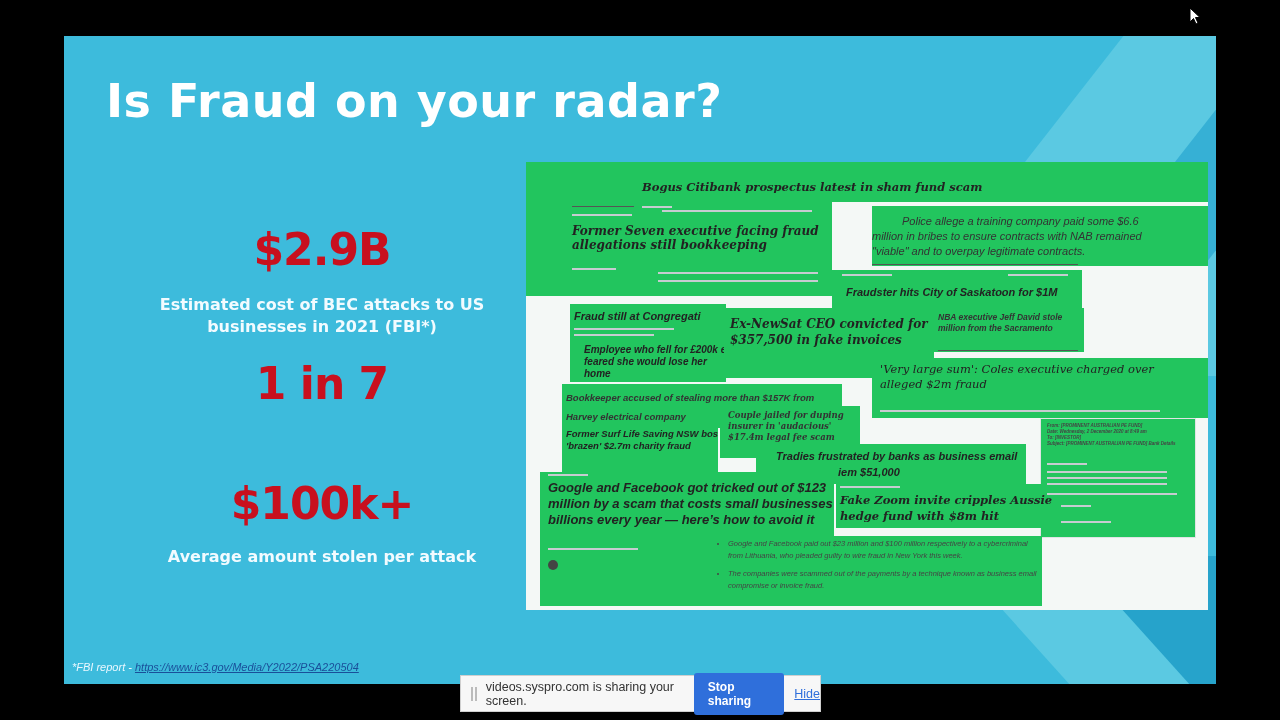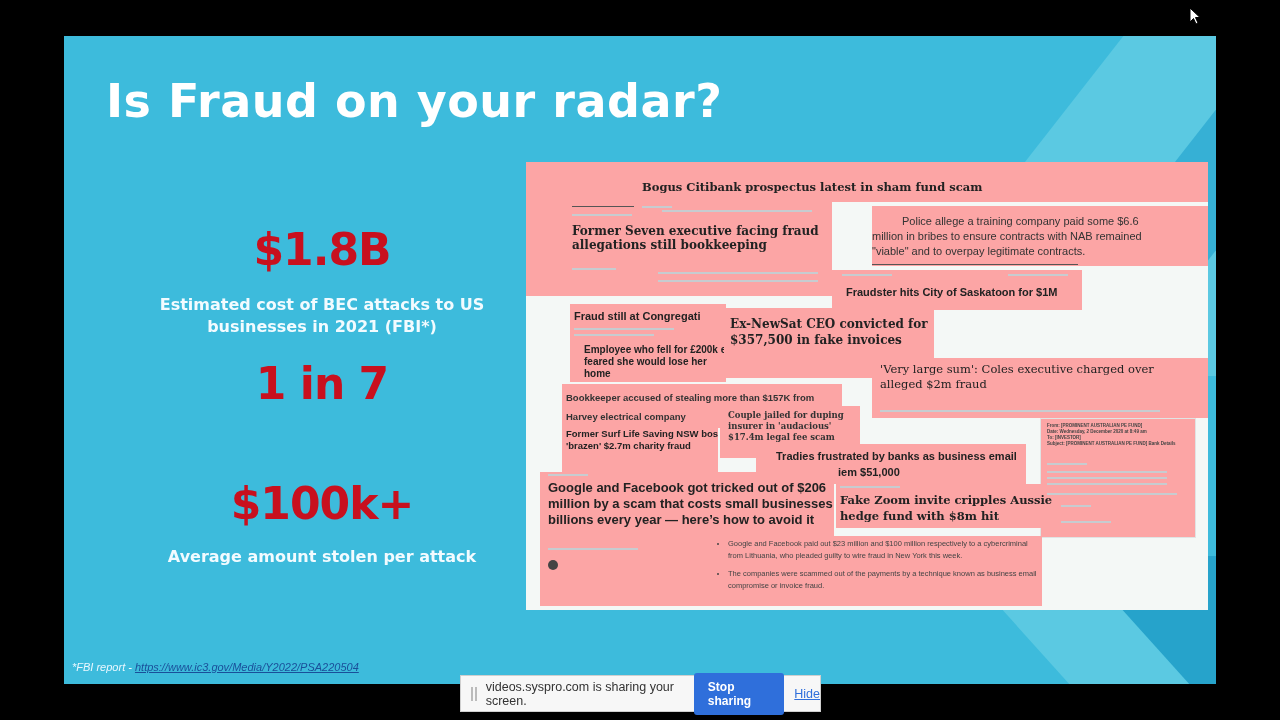--- a/index.html
+++ b/index.html
@@ -27,21 +27,21 @@
   .s1 .stat-label { margin-top: 20px; }
   .s2 { position: absolute; left: 0; top: 144px; width: 100%; }
   .s2 .stat-label { margin-top: 4px; }
   .s3 { position: absolute; left: 0; top: 264px; width: 100%; }
   .s3 .stat-label { margin-top: 18px; }
 
   .footnote { position: absolute; left: 8px; top: 625px; font-size: 11px; font-style: italic; color: #eaf8ff; }
   .footnote a { color: #1a4f9a; text-decoration: underline; }
 
   .collage { position: absolute; left: 462px; top: 126px; width: 682px; height: 448px; background: #f4f8f6; overflow: hidden; color: #222; }
-  .clip { position: absolute; background: #fca5a5; }
+  .clip { position: absolute; background: #22c55e; font-style: italic; }
   .serif { font-family: "DejaVu Serif", serif; font-weight: bold; }
   .sans { font-family: "Liberation Sans", sans-serif; font-weight: bold; }
   .fine { position: absolute; height: 2px; background: #c7ccd0; }
   .rule { position: absolute; height: 1px; background: #555; }
 
   .share-bar {
     position: absolute; left: 460px; top: 675px; width: 361px; height: 37px;
     background: #f7f7f7; border: 1px solid #cfcfcf; display: flex; align-items: center;
     font-family: "Liberation Sans", sans-serif; font-size: 12.5px; color: #333;
   }
@@ -59,21 +59,21 @@
     <div class="stripe stripe-tr1"></div>
     <div class="stripe stripe-tr2"></div>
     <div class="stripe stripe-tr3"></div>
     <div class="stripe stripe-br1"></div>
     <div class="stripe stripe-br2"></div>
 
     <div class="title">Is Fraud on your radar?</div>
 
     <div class="stats">
       <div class="s1">
-        <div class="stat-value">$1.8B</div>
+        <div class="stat-value">$2.9B</div>
         <div class="stat-label">Estimated cost of BEC attacks to US businesses in 2021 (FBI*)</div>
       </div>
       <div class="s2">
         <div class="stat-value">1 in 7</div>
       </div>
       <div class="s3">
         <div class="stat-value">$100k+</div>
         <div class="stat-label">Average amount stolen per attack</div>
       </div>
     </div>
@@ -110,20 +110,24 @@
         <div class="sans" style="position:absolute;left:4px;top:6px;font-size:11px;white-space:nowrap;">Fraud still at Congregati</div>
         <div class="fine" style="left:4px;top:24px;width:100px;"></div>
         <div class="fine" style="left:4px;top:30px;width:80px;"></div>
         <div class="sans" style="position:absolute;left:14px;top:40px;width:150px;font-size:10px;line-height:12px;">Employee who fell for £200k e feared she would lose her home</div>
       </div>
 
       <div class="clip" style="left:198px;top:146px;width:210px;height:70px;">
         <div class="serif" style="position:absolute;left:6px;top:8px;width:205px;font-size:12px;line-height:16px;">Ex-NewSat CEO convicted for $357,500 in fake invoices</div>
       </div>
 
+      <div class="clip" style="left:408px;top:146px;width:150px;height:44px;overflow:hidden;">
+        <div class="sans" style="position:absolute;left:4px;top:4px;width:146px;font-size:8.5px;line-height:11px;color:#333;">NBA executive Jeff David stole million from the Sacramento</div>
+        <div class="rule" style="left:4px;top:42px;width:140px;"></div>
+      </div>
 
       <div class="clip" style="left:346px;top:196px;width:336px;height:60px;">
         <div class="serif" style="position:absolute;left:8px;top:4px;width:310px;font-size:11.5px;line-height:15px;font-weight:normal;">'Very large sum': Coles executive charged over alleged $2m fraud</div>
         <div class="fine" style="left:8px;top:52px;width:280px;"></div>
       </div>
 
       <div class="clip" style="left:36px;top:222px;width:280px;height:44px;">
         <div class="sans" style="position:absolute;left:4px;top:4px;width:276px;font-size:9.5px;line-height:19px;color:#333;">Bookkeeper accused of stealing more than $157K from Harvey electrical company</div>
       </div>
 
@@ -151,21 +155,21 @@
         <div class="fine" style="left:6px;top:52px;width:120px;"></div>
         <div class="fine" style="left:6px;top:58px;width:120px;"></div>
         <div class="fine" style="left:6px;top:64px;width:120px;"></div>
         <div class="fine" style="left:6px;top:74px;width:130px;"></div>
         <div class="fine" style="left:20px;top:86px;width:30px;"></div>
         <div class="fine" style="left:20px;top:102px;width:50px;"></div>
       </div>
 
       <div class="clip" style="left:14px;top:310px;width:294px;height:134px;">
         <div class="fine" style="left:8px;top:2px;width:40px;"></div>
-        <div class="sans" style="position:absolute;left:8px;top:8px;width:290px;font-size:13px;line-height:16px;">Google and Facebook got tricked out of $206 million by a scam that costs small businesses billions every year — here’s how to avoid it</div>
+        <div class="sans" style="position:absolute;left:8px;top:8px;width:290px;font-size:13px;line-height:16px;">Google and Facebook got tricked out of $123 million by a scam that costs small businesses billions every year — here’s how to avoid it</div>
         <div class="fine" style="left:8px;top:76px;width:90px;"></div>
         <div style="position:absolute;left:8px;top:88px;width:10px;height:10px;border-radius:50%;background:#444;"></div>
       </div>
 
       <div class="clip" style="left:310px;top:322px;width:210px;height:44px;">
         <div class="fine" style="left:4px;top:2px;width:60px;"></div>
         <div class="serif" style="position:absolute;left:4px;top:8px;width:230px;font-size:11.5px;line-height:16px;">Fake Zoom invite cripples Aussie hedge fund with $8m hit</div>
       </div>
 
       <div class="clip" style="left:186px;top:374px;width:330px;height:70px;">

